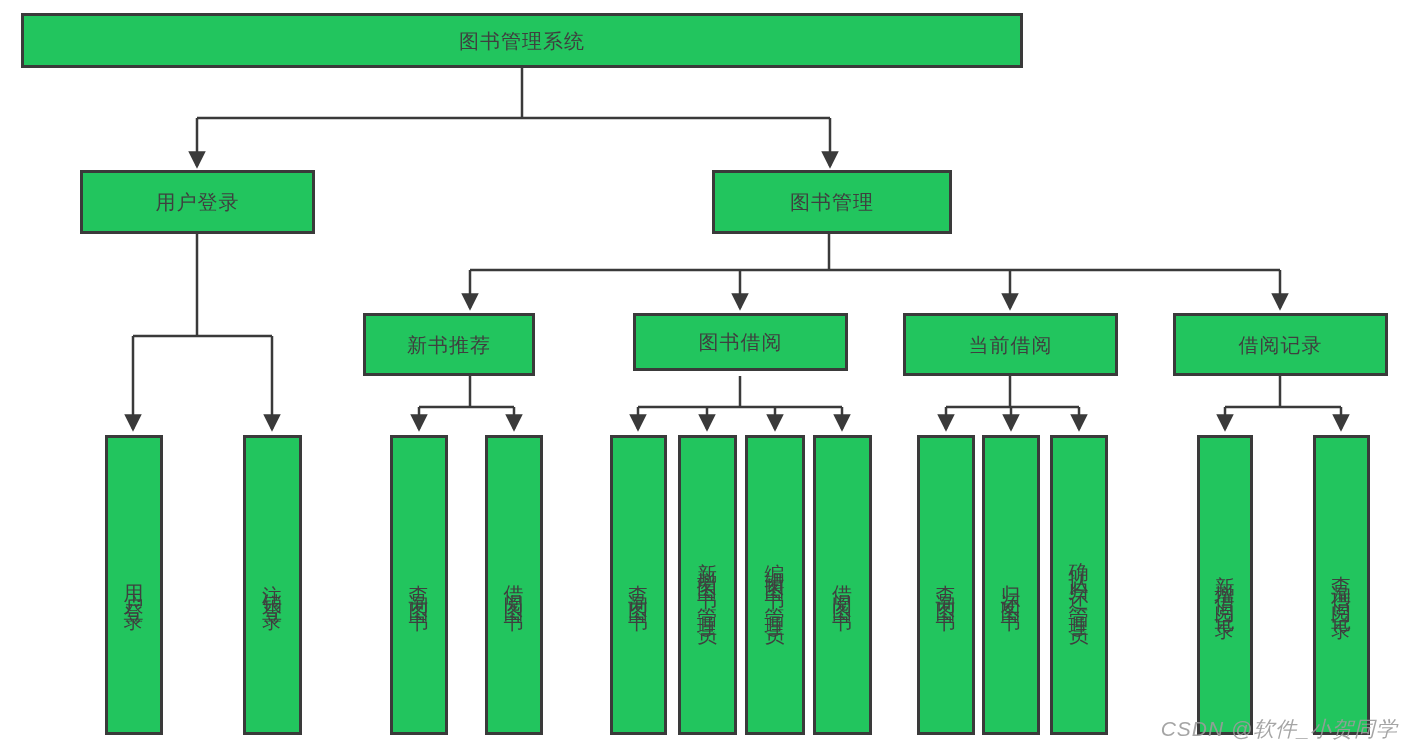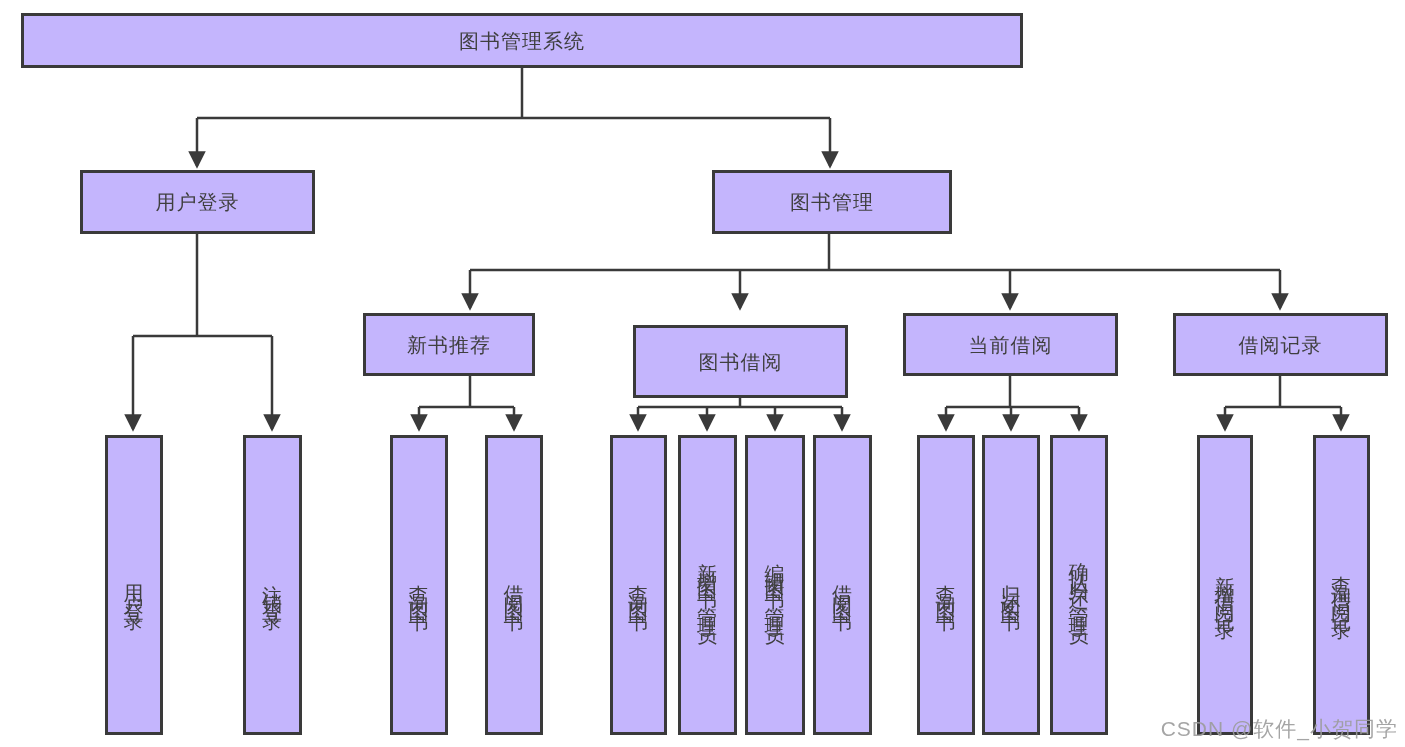--- a/index.html
+++ b/index.html
@@ -13,21 +13,21 @@
     font-family: "Liberation Sans", "DejaVu Sans", sans-serif;
     color: var(--text, #3f3f3f);
     overflow: hidden;
   }
   .connector { position: absolute; left: 0; top: 0; width: 100%; height: 100%; }
   .connector path { stroke: var(--line, #3a3a3a); stroke-width: 2.5; fill: none; }
   .connector .arrowhead { fill: var(--line, #3a3a3a); stroke: none; }
   .node {
     position: absolute;
     border: 3px solid var(--line, #3a3a3a);
-    background: #c4b5fd;
+    background: #22c55e;
     display: flex;
     align-items: center;
     justify-content: center;
     font-size: 20px;
     letter-spacing: 1px;
     line-height: 1.2;
   }
   .node.vertical {
     writing-mode: vertical-rl;
     text-orientation: mixed;
@@ -38,20 +38,21 @@
   .watermark {
     position: absolute;
     right: 7px;
     bottom: 4px;
     font-size: 21px;
     letter-spacing: 1px;
     color: var(--watermark, #9c9c9c);
     opacity: 0.9;
     z-index: 3;
     white-space: nowrap;
+    font-style: italic;
   }
 </style>
 </head>
 <body>
 
 <div class="canvas">
 
   <svg class="connector" viewBox="0 0 1405 747" xmlns="http://www.w3.org/2000/svg" aria-hidden="true">
     <defs>
       <marker id="arrow" viewBox="0 0 10 10" refX="8.5" refY="5" markerWidth="7" markerHeight="7" orient="auto">
@@ -99,21 +100,21 @@
     <path d="M1225,407 L1225,429" marker-end="url(#arrow)"></path>
     <path d="M1341,407 L1341,429" marker-end="url(#arrow)"></path>
   </svg>
 
   <div class="node" style="left:21px; top:13px; width:1002px; height:55px;">图书管理系统</div>
 
   <div class="node" style="left:80px; top:170px; width:235px; height:64px;">用户登录</div>
   <div class="node" style="left:712px; top:170px; width:240px; height:64px;">图书管理</div>
 
   <div class="node" style="left:363px; top:313px; width:172px; height:63px;">新书推荐</div>
-  <div class="node" style="left:633px; top:325px; width:215px; height:73px;">图书借阅</div>
+  <div class="node" style="left:633px; top:313px; width:215px; height:58px;">图书借阅</div>
   <div class="node" style="left:1173px; top:313px; width:215px; height:63px;">借阅记录</div>
   <div class="node" style="left:903px; top:313px; width:215px; height:63px;">当前借阅</div>
 
   <div class="node vertical" style="left:105px; top:435px; width:58px; height:300px;">用户登录</div>
   <div class="node vertical" style="left:243px; top:435px; width:59px; height:300px;">注销登录</div>
 
   <div class="node vertical" style="left:390px; top:435px; width:58px; height:300px;">查询图书</div>
   <div class="node vertical" style="left:485px; top:435px; width:58px; height:300px;">借阅图书</div>
 
   <div class="node vertical" style="left:610px; top:435px; width:57px; height:300px;">查询图书</div>

